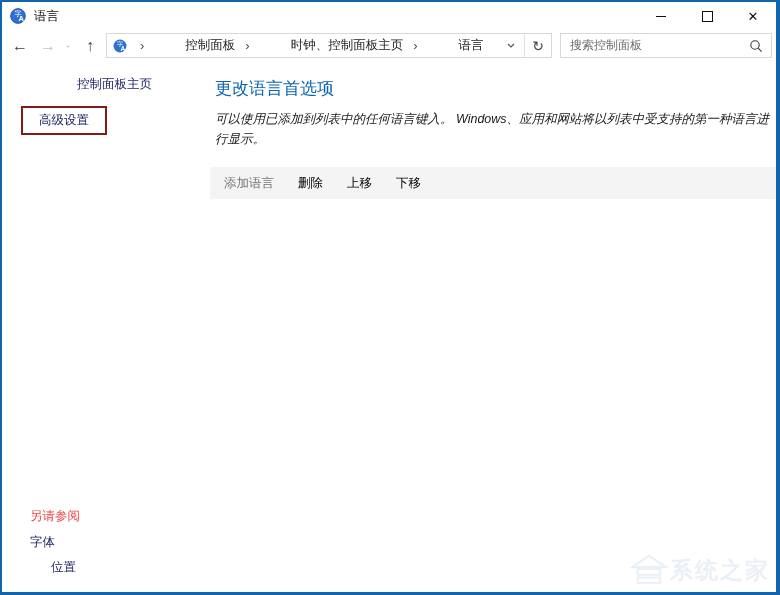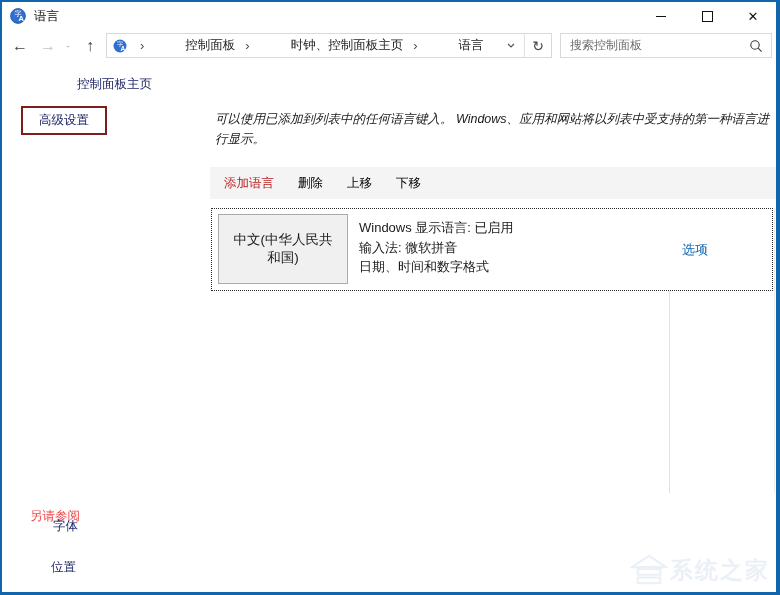--- a/index.html
+++ b/index.html
@@ -48,28 +48,28 @@
   .searchbox input::placeholder{color:#6d6d6d;opacity:1;}
   .search-icon{width:14px;height:14px;margin-right:8px;flex:0 0 auto;}
   
   .content{position:absolute;left:0;top:60px;right:0;bottom:0;background:#fff;}
   .side-link{position:absolute;left:28px;font-size:12.5px;color:#1e2566;text-decoration:none;white-space:nowrap;}
   .side-link-1{top:14px;margin-left:47px;}
   .hl-box{position:absolute;left:19px;top:44px;width:82px;height:25px;border:2px solid #7f1d1d;display:flex;align-items:center;justify-content:center;}
   .hl-box .side-link{position:static;}
   .side-link-3{top:81px;}
   .see-also-hd{position:absolute;left:28px;top:446px;font-size:12.5px;color:#ef4444;}
-  .side-link-fonts{top:456px;margin-left:23px;}
+  .side-link-fonts{top:472px;}
   .side-link-loc{top:497px;margin-left:21px;}
   .page-heading{position:absolute;left:213px;top:15px;font-size:17px;color:#0a64b0;font-weight:400;margin:0;}
   .page-desc{position:absolute;left:213px;top:47px;width:560px;font-size:12.5px;line-height:20px;color:#191919;margin:0;font-style:italic;}
   
   .lang-toolbar{position:absolute;left:208px;top:105px;width:566px;height:32px;box-sizing:border-box;background:#f4f4f4;display:flex;align-items:center;padding-left:14px;}
   .tb-item{font-size:12.5px;margin-right:24px;background:none;border:none;padding:0;font-family:inherit;}
-  .tb-enabled{color:#b91c1c;}
+  .tb-enabled{color:#737373;}
   .tb-disabled{color:#000000;}
   
   .lang-list{position:absolute;left:208px;top:138px;width:566px;height:293px;}
   .col-sep{position:absolute;left:459px;top:8px;bottom:0;width:1px;background:#e2e2e2;}
   .list-right-edge{position:absolute;left:564px;top:8px;bottom:0;width:1px;background:#ececec;}
   .lang-row{position:absolute;left:1px;top:8px;width:562px;height:83px;border:1px dotted #2b2b2b;box-sizing:border-box;background:#fff;}
   .lang-tile{
     position:absolute;left:6px;top:5px;width:130px;height:70px;box-sizing:border-box;
     background:#f0f0f0;border:1px solid #ababab;display:flex;align-items:center;justify-content:center;text-align:center;
   }
@@ -154,45 +154,30 @@
 
     <a class="side-link side-link-1" href="#">控制面板主页</a>
     <div class="hl-box">
       <a class="side-link" href="#">高级设置</a>
     </div>
 
     <div class="see-also-hd">另请参阅</div>
     <a class="side-link side-link-fonts" href="#">字体</a>
     <a class="side-link side-link-loc" href="#">位置</a>
 
+    <h1 class="page-heading">更改语言首选项</h1>
     <p class="page-desc">可以使用已添加到列表中的任何语言键入。 Windows、应用和网站将以列表中受支持的第一种语言进行显示。</p>
 
     <div class="lang-toolbar">
       <button class="tb-item tb-enabled">添加语言</button>
       <button class="tb-item tb-disabled">删除</button>
       <button class="tb-item tb-disabled">上移</button>
       <button class="tb-item tb-disabled">下移</button>
     </div>
 
-    <div class="lang-list">
-      <div class="col-sep"></div>
-      <div class="list-right-edge"></div>
-
-      <div class="lang-row">
-        <div class="lang-tile">
-          <span>中文(中华人民共和国)</span>
-        </div>
-        <div class="lang-details">
-          <div>Windows 显示语言: 已启用</div>
-          <div>输入法: 微软拼音</div>
-          <div>日期、时间和数字格式</div>
-        </div>
-        <a class="opt-link" href="#">选项</a>
-      </div>
-    </div>
 
     <div class="watermark">
       <svg class="wm-house" viewBox="0 0 40 34">
         <polygon points="20,2 38,14 2,14" fill="none" stroke="#dbe4ef" stroke-width="2.4"></polygon>
         <rect x="8" y="16" width="24" height="6" fill="none" stroke="#dbe4ef" stroke-width="2.2"></rect>
         <rect x="8" y="25" width="24" height="6" fill="none" stroke="#dbe4ef" stroke-width="2.2"></rect>
       </svg>
       <span class="wm-text">系统之家</span>
     </div>
 

